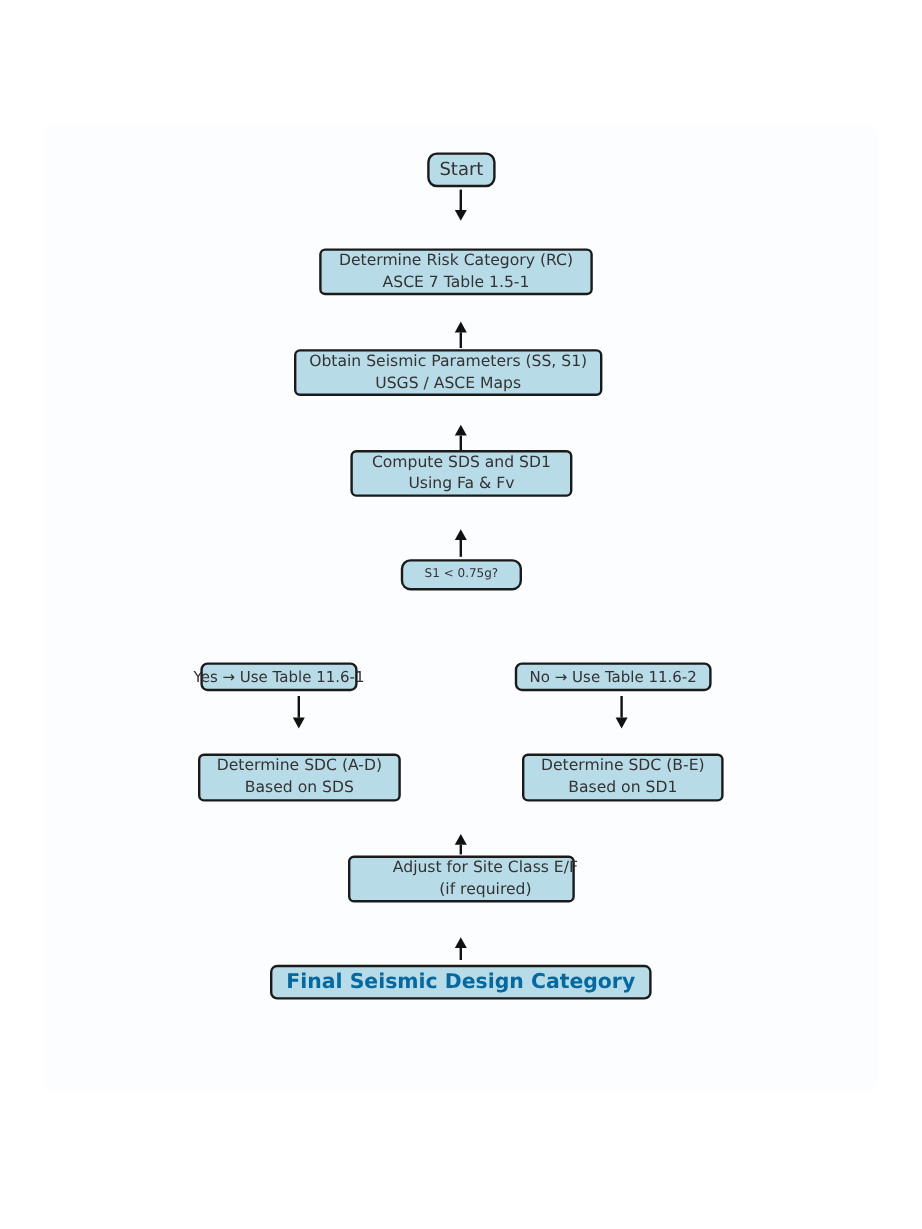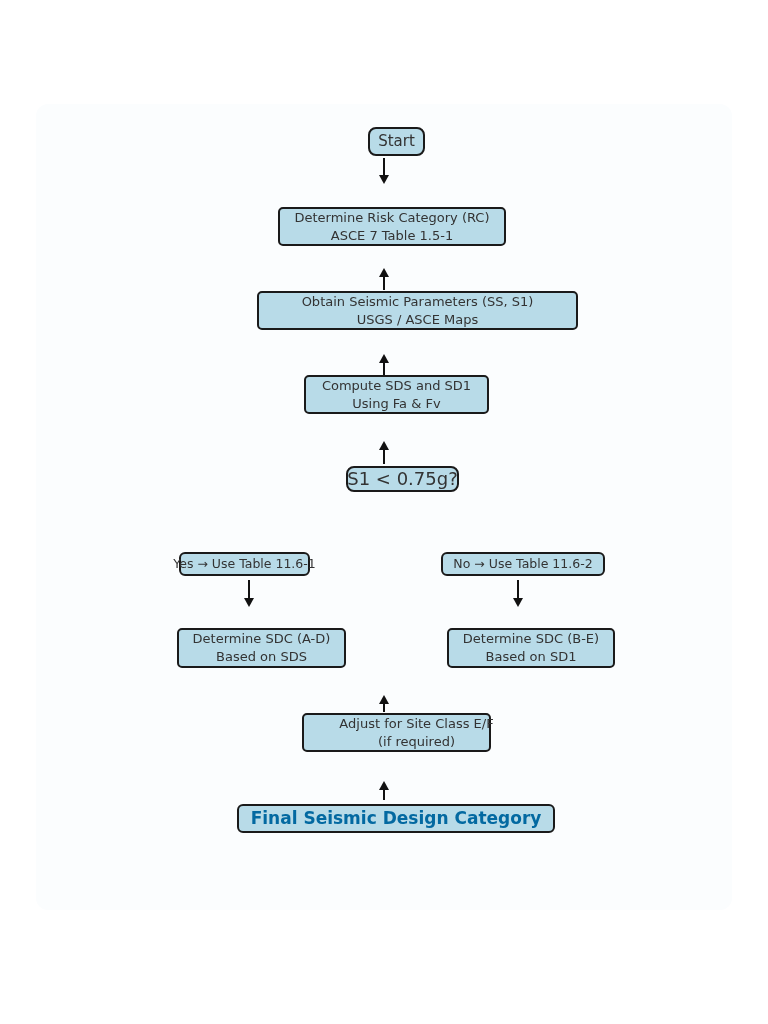--- a/index.html
+++ b/index.html
@@ -32,27 +32,26 @@
     flex-direction: column;
     align-items: center;
     justify-content: center;
     background: var(--node-fill, #b8dbe8);
     border: 2px solid var(--node-border, #1a1a1a);
     border-radius: 5px;
     color: var(--node-text, #333333);
     text-align: right;
     line-height: 1.35;
     white-space: nowrap;
-    margin-left: 12px;
   }
   .n-start    { left: 356px; top: 127px; width: 57px;  height: 29px; font-size: 15px; border-radius: 8px; }
   .n-risk     { left: 266px; top: 207px; width: 228px; height: 39px; font-size: 13px; }
-  .n-obtain   { left: 245px; top: 291px; width: 321px; height: 39px; font-size: 13px; }
+  .n-obtain   { left: 245px; top: 291px; width: 257px; height: 39px; font-size: 13px; }
   .n-compute  { left: 292px; top: 375px; width: 185px; height: 39px; font-size: 13px; }
-  .n-decision { left: 334px; top: 466px; width: 113px; height: 26px; font-size: 18px; border-radius: 8px; }
+  .n-decision { left: 334px; top: 466px; width: 101px; height: 26px; font-size: 10px; border-radius: 8px; }
   .n-yes      { left: 167px; top: 552px; width: 131px; height: 24px; font-size: 12.5px; border-radius: 6px; }
   .n-no       { left: 429px; top: 552px; width: 164px; height: 24px; font-size: 12.5px; border-radius: 6px; }
   .n-sdc-ad   { left: 165px; top: 628px; width: 169px; height: 40px; font-size: 13px; }
   .n-sdc-be   { left: 435px; top: 628px; width: 168px; height: 40px; font-size: 13px; }
   .n-adjust   { left: 290px; top: 713px; width: 189px; height: 39px; font-size: 13px; padding-left: 40px; }
   .n-final    { left: 225px; top: 804px; width: 318px; height: 29px; font-size: 17px; font-weight: bold; border-radius: 6px; color: #0369a1; }
 
   .arrow {
     position: absolute;
     width: 12px;

